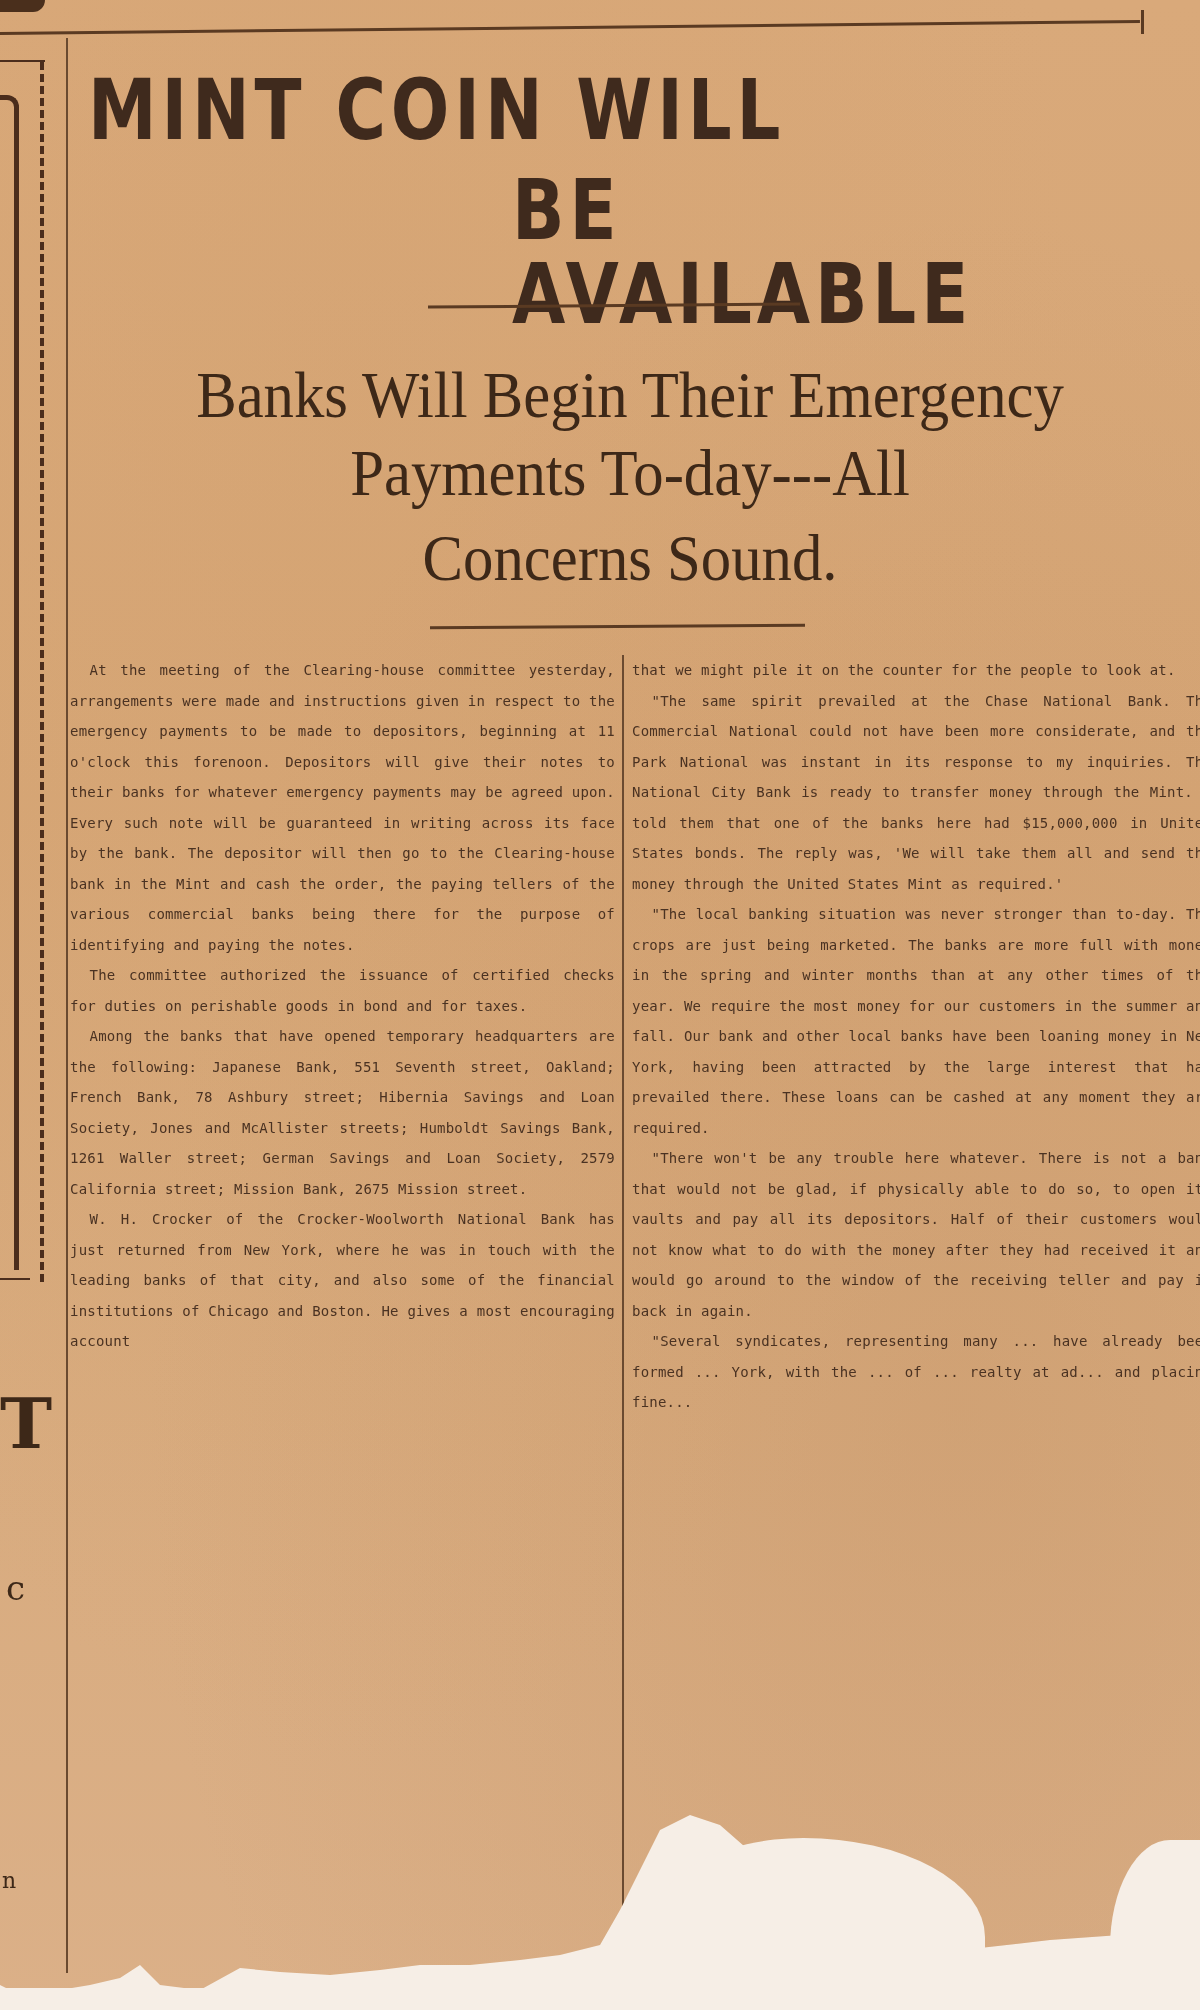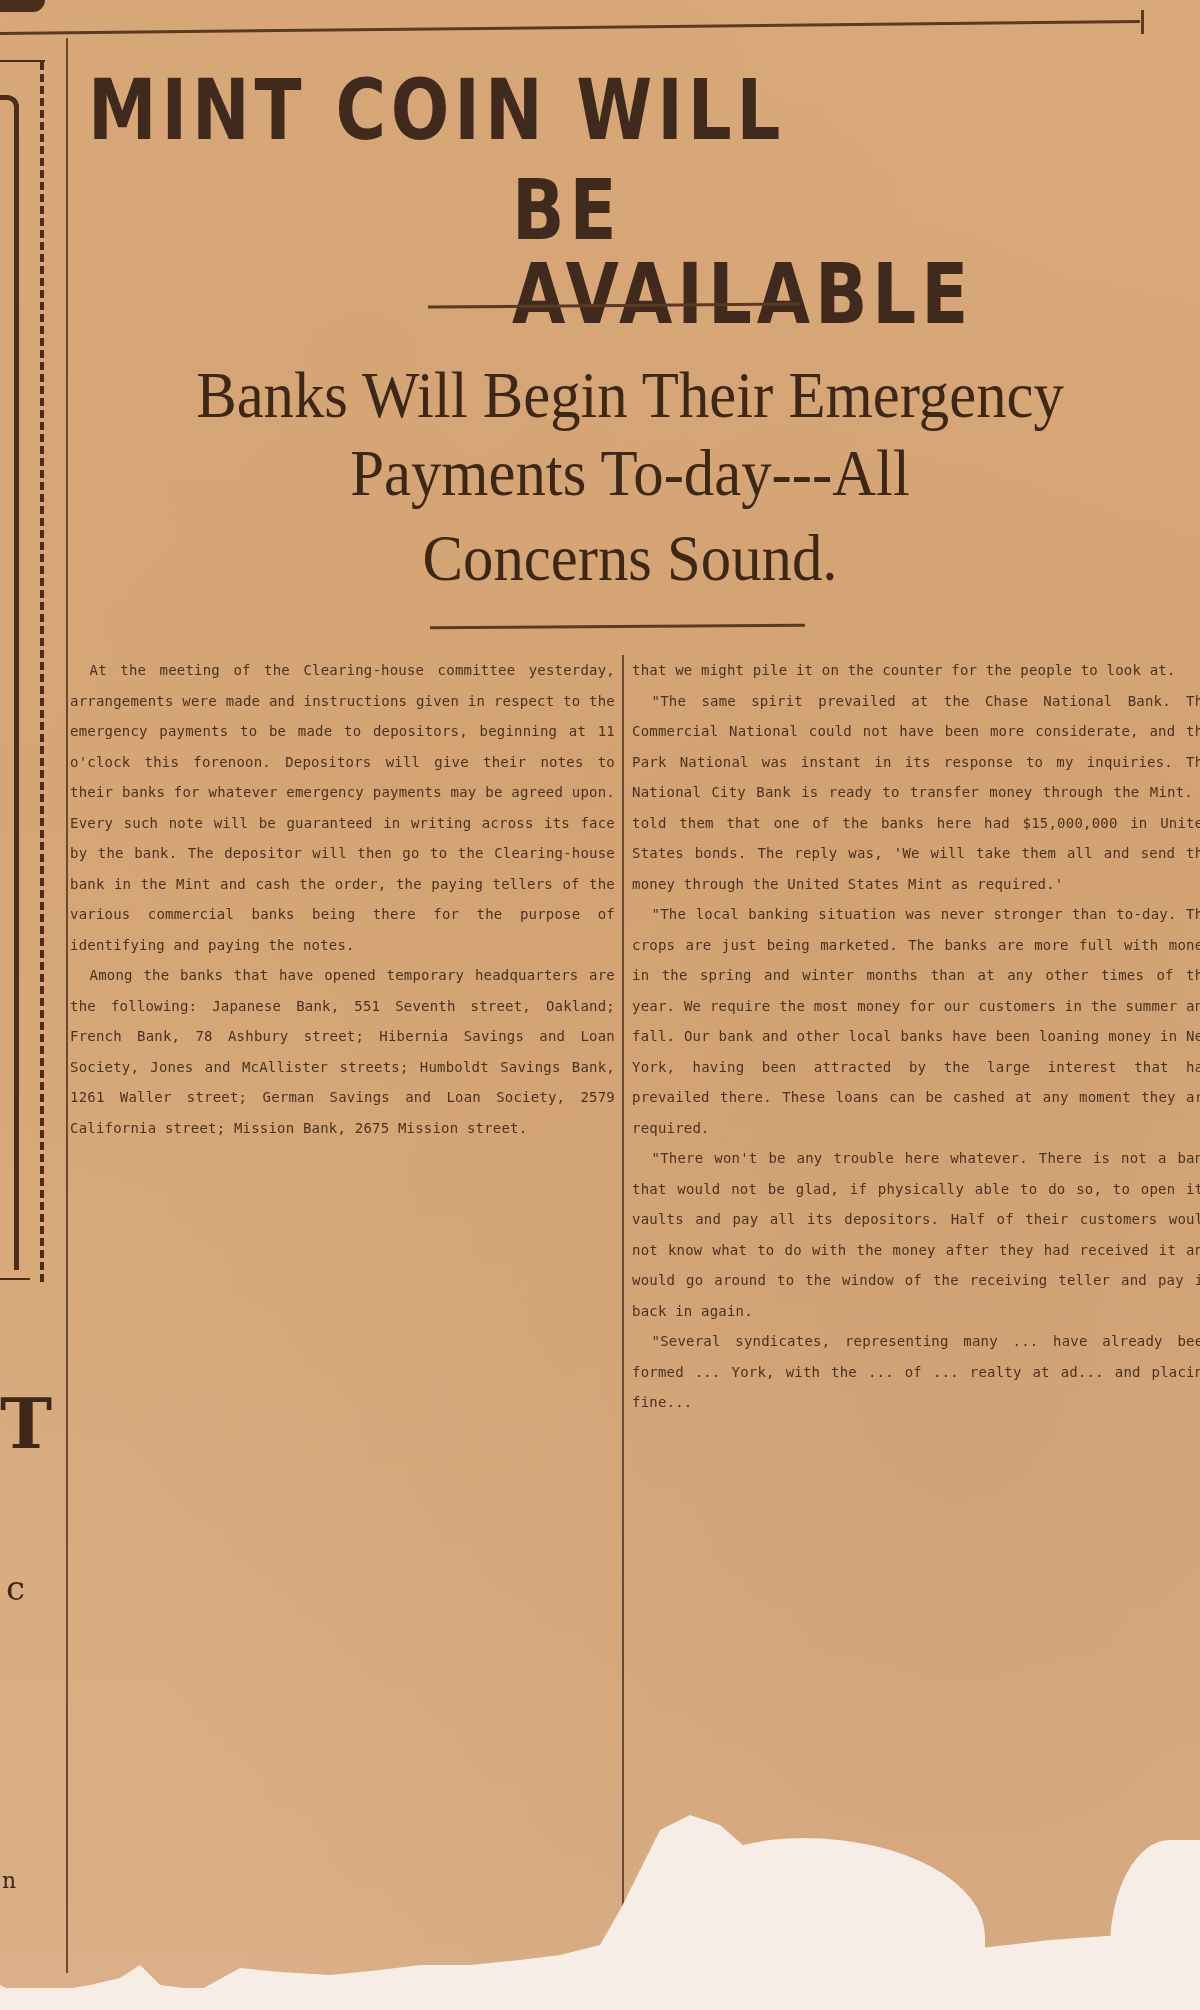--- a/index.html
+++ b/index.html
@@ -176,21 +176,23 @@
   <div class="hl-rule" style="left:428px; top:304px; width:372px; transform:rotate(-0.5deg);"></div>
 
   <div class="hl-deck" style="top:362px;">Banks Will Begin Their Emergency</div>
   <div class="hl-deck" style="top:440px;">Payments To-day---All</div>
   <div class="hl-deck" style="top:525px;">Concerns Sound.</div>
 
   <div class="hl-rule" style="left:430px; top:625px; width:375px; transform:rotate(-0.4deg);"></div>
 
   <div class="column col-left">
     <p>At the meeting of the Clearing-house committee yesterday, arrangements were made and instructions given in respect to the emergency payments to be made to depositors, beginning at 11 o'clock this forenoon. Depositors will give their notes to their banks for whatever emergency payments may be agreed upon. Every such note will be guaranteed in writing across its face by the bank. The depositor will then go to the Clearing-house bank in the Mint and cash the order, the paying tellers of the various commercial banks being there for the purpose of identifying and paying the notes.</p>
+    <p>The committee authorized the issuance of certified checks for duties on perishable goods in bond and for taxes.</p>
     <p>Among the banks that have opened temporary headquarters are the following: Japanese Bank, 551 Seventh street, Oakland; French Bank, 78 Ashbury street; Hibernia Savings and Loan Society, Jones and McAllister streets; Humboldt Savings Bank, 1261 Waller street; German Savings and Loan Society, 2579 California street; Mission Bank, 2675 Mission street.</p>
+    <p>W. H. Crocker of the Crocker-Woolworth National Bank has just returned from New York, where he was in touch with the leading banks of that city, and also some of the financial institutions of Chicago and Boston. He gives a most encouraging account</p>
   </div>
 
   <div class="column col-right">
     <p class="cont">that we might pile it on the counter for the people to look at.</p>
     <p>"The same spirit prevailed at the Chase National Bank. The Commercial National could not have been more considerate, and the Park National was instant in its response to my inquiries. The National City Bank is ready to transfer money through the Mint. I told them that one of the banks here had $15,000,000 in United States bonds. The reply was, 'We will take them all and send the money through the United States Mint as required.'</p>
     <p>"The local banking situation was never stronger than to-day. The crops are just being marketed. The banks are more full with money in the spring and winter months than at any other times of the year. We require the most money for our customers in the summer and fall. Our bank and other local banks have been loaning money in New York, having been attracted by the large interest that has prevailed there. These loans can be cashed at any moment they are required.</p>
     <p>"There won't be any trouble here whatever. There is not a bank that would not be glad, if physically able to do so, to open its vaults and pay all its depositors. Half of their customers would not know what to do with the money after they had received it and would go around to the window of the receiving teller and pay it back in again.</p>
     <p>"Several syndicates, representing many ... have already been formed ... York, with the ... of ... realty at ad... and placing fine...</p>
   </div>
 </div>

